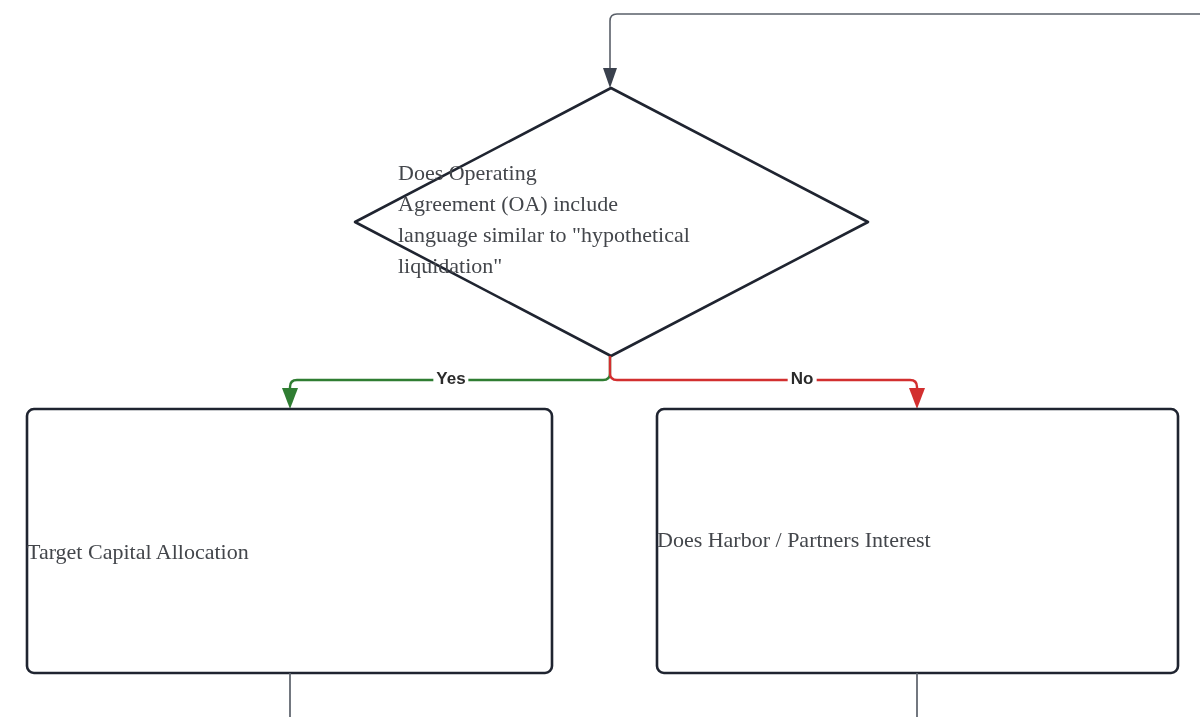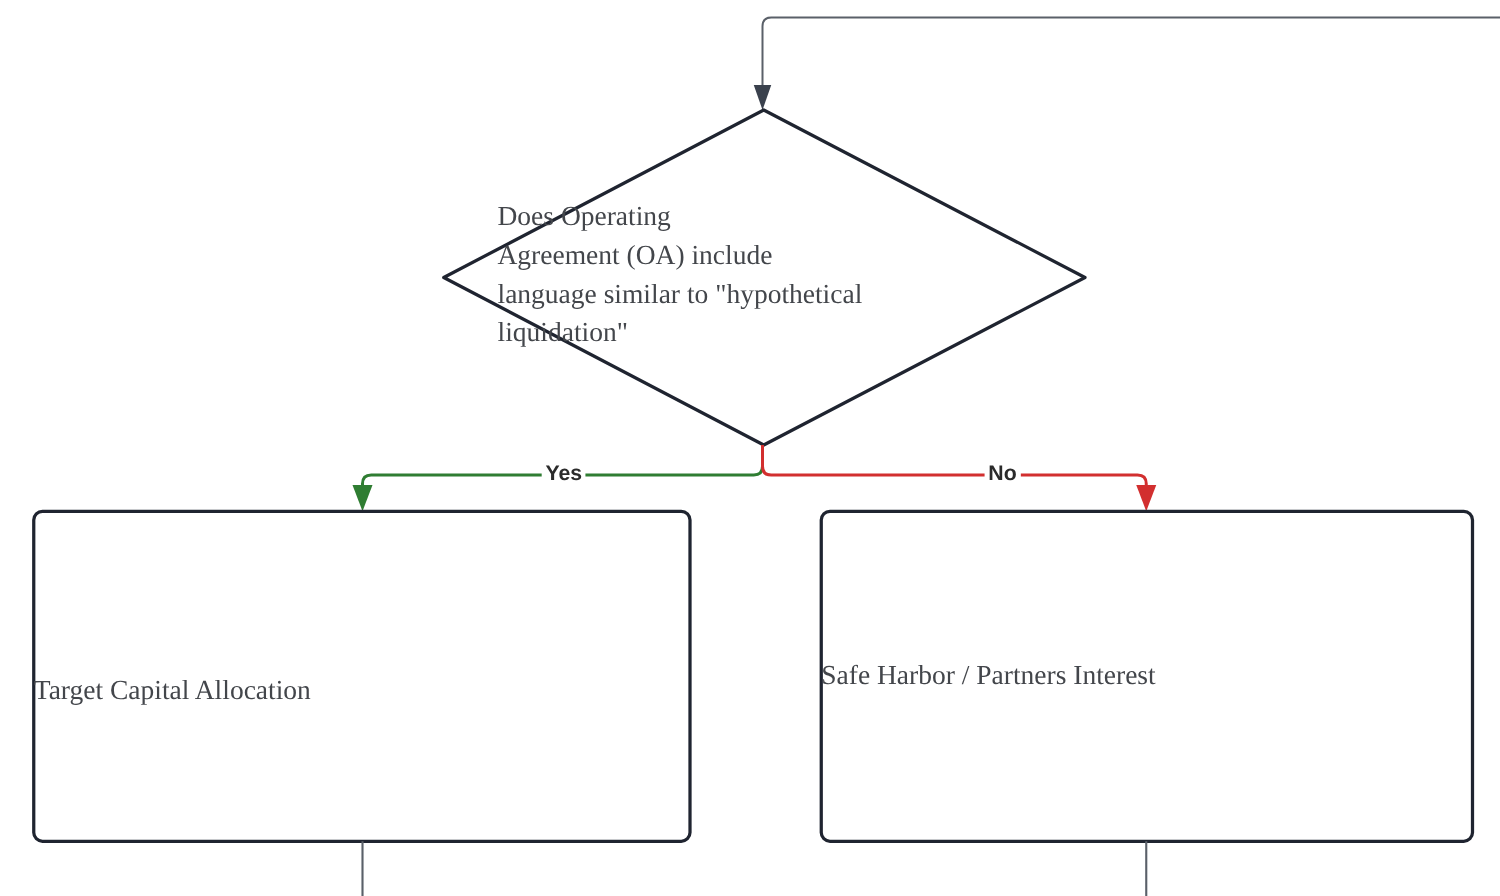--- a/index.html
+++ b/index.html
@@ -96,19 +96,19 @@
     </g>
   </svg>
 
   <div class="node-label decision-label">Does Operating
 Agreement (OA) include
 language similar to "hypothetical
 liquidation"</div>
 
   <div class="node-label process-label" style="left:27px; top:524px; width:525px;margin-top:12px;">Target Capital Allocation</div>
 
-  <div class="node-label process-label" style="left:657px; top:524px; width:521px;">Safe Harbor / Partners Interest</div>
+  <div class="node-label process-label" style="left:657px; top:524px; width:521px;">Does Harbor / Partners Interest</div>
 
   <div class="edge-label" style="left:451px; top:379px;">Yes</div>
 
   <div class="edge-label" style="left:802px; top:379px;">No</div>
 
 </div>
 
 </body></html>

